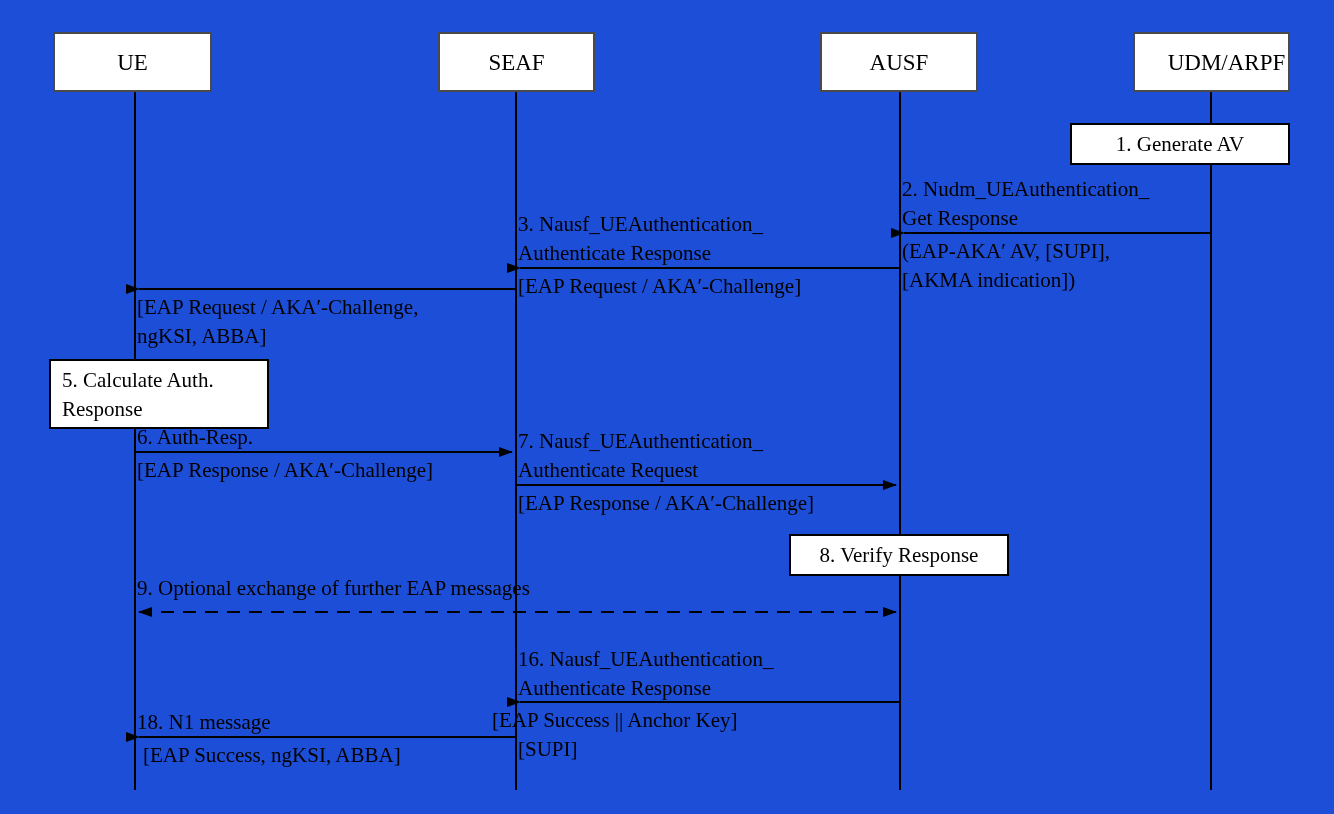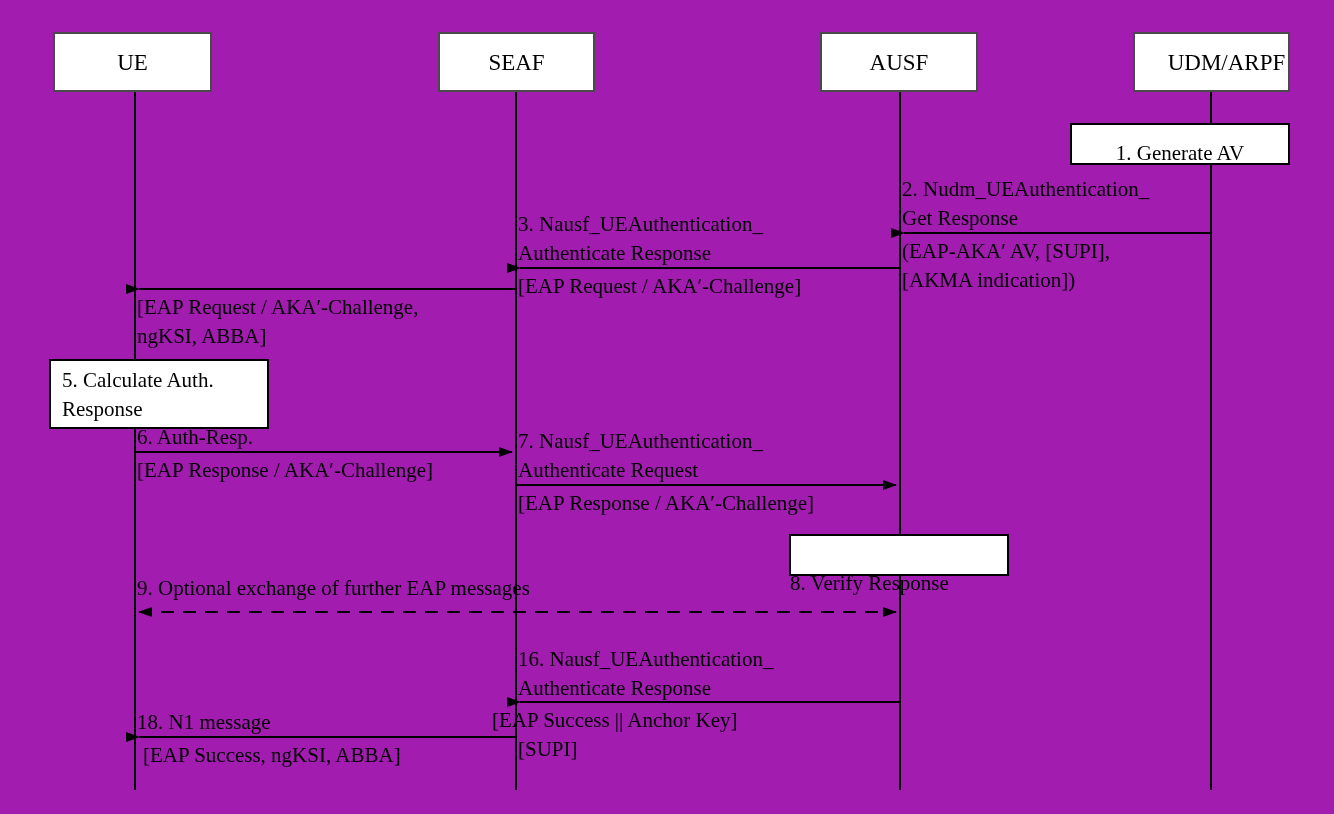--- a/index.html
+++ b/index.html
@@ -4,21 +4,21 @@
 <style>
   html, body {
     margin: 0;
     padding: 0;
     background: #ffffff;
   }
   #diagram-root {
     position: relative;
     width: 1334px;
     height: 814px;
-    background: #a21caf;
+    background: #1d4ed8;
     font-family: "Liberation Serif", "DejaVu Serif", serif;
     overflow: hidden;
   }
   #diagram-svg {
     position: absolute;
     left: 0;
     top: 0;
     width: 1334px;
     height: 814px;
   }
@@ -100,26 +100,26 @@
       <line x1="900" y1="702" x2="520" y2="702" marker-end="url(#arrow-left)"></line>
       <line x1="516" y1="737" x2="139" y2="737" marker-end="url(#arrow-left)"></line>
     </g>
   </svg>
 
   <div class="actor-label" style="left:54px; top:50px; width:157px;">UE</div>
   <div class="actor-label" style="left:439px; top:50px; width:155px;">SEAF</div>
   <div class="actor-label" style="left:821px; top:50px; width:156px;">AUSF</div>
   <div class="actor-label" style="left:1134px; top:50px; width:185px;">UDM/ARPF</div>
 
-  <div class="note-label" style="left:1071px; top:130px; width:218px; text-align:center;margin-top:9px;">1. Generate AV</div>
+  <div class="note-label" style="left:1071px; top:130px; width:218px; text-align:center;">1. Generate AV</div>
 
   <div class="note-label" style="left:62px; top:366px; width:200px;">5. Calculate Auth.</div>
   <div class="note-label" style="left:62px; top:395px; width:200px;">Response</div>
 
-  <div class="note-label" style="left:790px; top:541px; width:218px; text-align:left;margin-top:28px;">8. Verify Response</div>
+  <div class="note-label" style="left:790px; top:541px; width:218px; text-align:center;">8. Verify Response</div>
 
   <div class="msg-label center" style="left:902px; top:175px; width:308px;">2. Nudm_UEAuthentication_</div>
   <div class="msg-label center" style="left:902px; top:204px; width:308px;">Get Response</div>
   <div class="msg-label center" style="left:902px; top:237px; width:308px;">(EAP-AKA′ AV, [SUPI],</div>
   <div class="msg-label center" style="left:902px; top:266px; width:308px;">[AKMA indication])</div>
 
   <div class="msg-label center" style="left:518px; top:210px; width:382px;">3. Nausf_UEAuthentication_</div>
   <div class="msg-label center" style="left:518px; top:239px; width:382px;">Authenticate Response</div>
   <div class="msg-label center" style="left:518px; top:272px; width:382px;">[EAP Request / AKA′-Challenge]</div>
 

